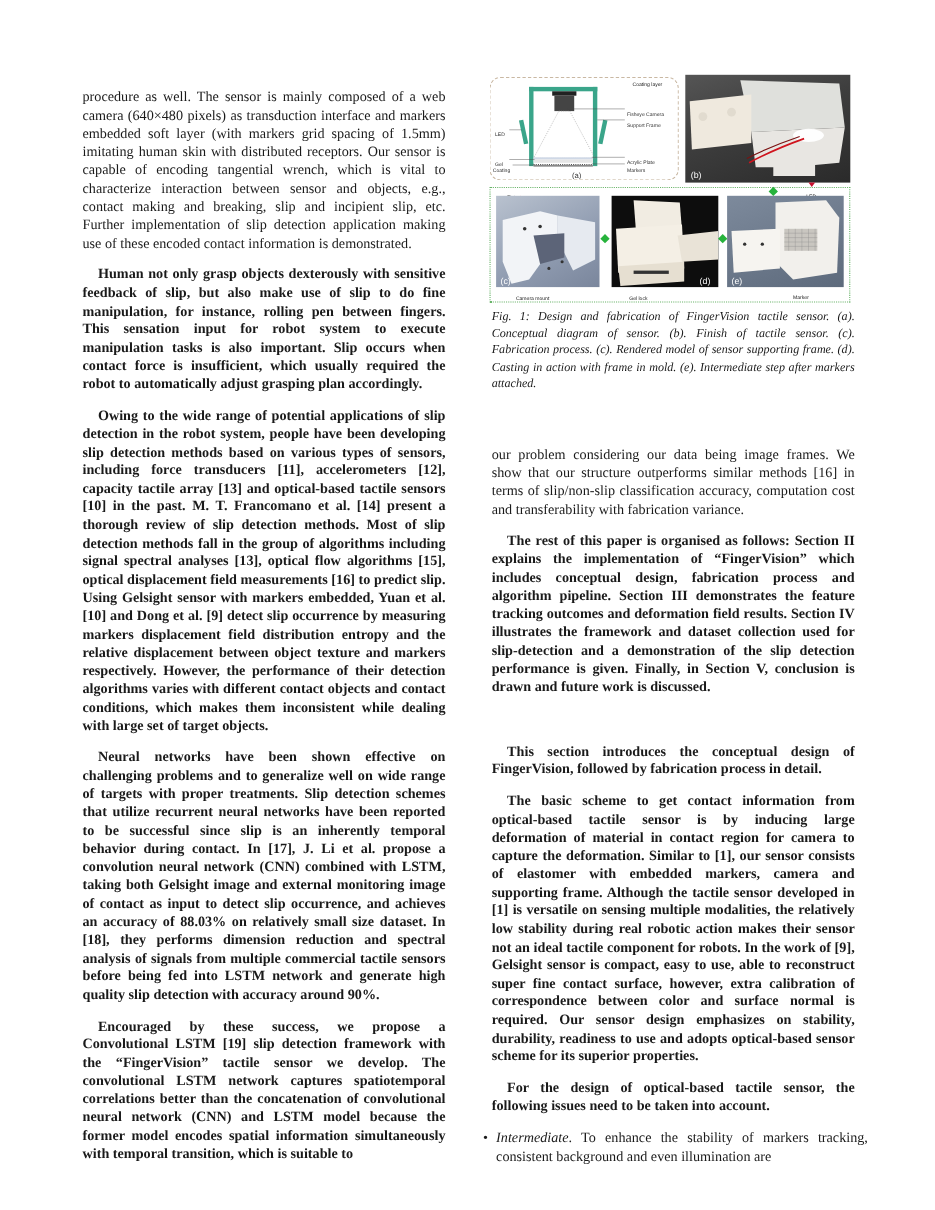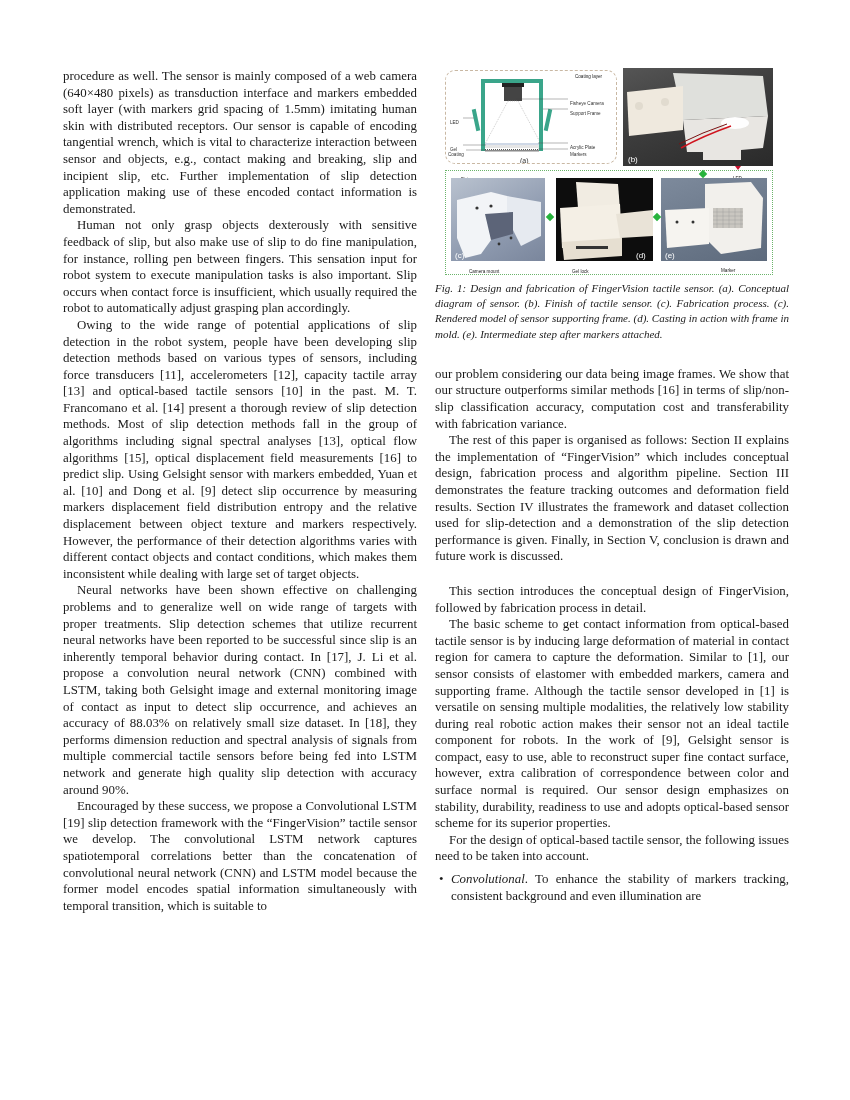--- a/index.html
+++ b/index.html
@@ -1,22 +1,22 @@
 <!DOCTYPE html>
 <html><head>
 <meta charset="utf-8">
 <style>
   html, body { margin: 0; padding: 0; background: #ffffff; }
   body { width: 850px; height: 1100px; position: relative; overflow: hidden;
          font-family: "Liberation Serif", "DejaVu Serif", serif; color: #1a1a1a; }
   .col { position: absolute; top: 68px; width: 354px; font-size: 12.9px; line-height: 16.6px; }
   .col-left { left: 63px; }
   .col-right { left: 435px; }
-  p { margin: 0; text-align: justify; hyphens: none; }
-  p.indent { text-indent: 14px; }
+  p { margin: 12px; text-align: justify; hyphens: none; }
+  p.indent { text-indent: 14px; font-weight: bold; }
   .subsec { font-style: italic; margin: 10px 0 8px 0; }
   .sechead { text-align: center; margin: 0 0 9px 0; font-variant: small-caps; letter-spacing: 0.2px; }
   .caption { font-size: 11px; line-height: 15.2px; text-align: justify; margin-top: 8px; font-style: italic; }
   ul.bullets { margin: 6px 0 0 0; padding: 0 0 0 16px; list-style: none; }
   ul.bullets li { position: relative; text-align: justify; }
   ul.bullets li::before { content: "\2022"; position: absolute; left: -12px; top: 0; }
   .it { font-style: italic; }
 
   
   .figure { position: relative; width: 330px; height: 205px; margin-left: 8px; }
@@ -157,15 +157,15 @@
   <p class="caption">Fig. 1: Design and fabrication of FingerVision tactile sensor. (a). Conceptual diagram of sensor. (b). Finish of tactile sensor. (c). Fabrication process. (c). Rendered model of sensor supporting frame. (d). Casting in action with frame in mold. (e). Intermediate step after markers attached.</p>
 
   <div style="height:24px"></div>
   <p>our problem considering our data being image frames. We show that our structure outperforms similar methods [16] in terms of slip/non-slip classification accuracy, computation cost and transferability with fabrication variance.</p>
   <p class="indent">The rest of this paper is organised as follows: Section II explains the implementation of “FingerVision” which includes conceptual design, fabrication process and algorithm pipeline. Section III demonstrates the feature tracking outcomes and deformation field results. Section IV illustrates the framework and dataset collection used for slip-detection and a demonstration of the slip detection performance is given. Finally, in Section V, conclusion is drawn and future work is discussed.</p>
   <div style="height:18px"></div>
   <p class="indent">This section introduces the conceptual design of FingerVision, followed by fabrication process in detail.</p>
   <p class="indent">The basic scheme to get contact information from optical-based tactile sensor is by inducing large deformation of material in contact region for camera to capture the deformation. Similar to [1], our sensor consists of elastomer with embedded markers, camera and supporting frame. Although the tactile sensor developed in [1] is versatile on sensing multiple modalities, the relatively low stability during real robotic action makes their sensor not an ideal tactile component for robots. In the work of [9], Gelsight sensor is compact, easy to use, able to reconstruct super fine contact surface, however, extra calibration of correspondence between color and surface normal is required. Our sensor design emphasizes on stability, durability, readiness to use and adopts optical-based sensor scheme for its superior properties.</p>
   <p class="indent">For the design of optical-based tactile sensor, the following issues need to be taken into account.</p>
   <ul class="bullets">
-    <li><span class="it">Convolutional</span><span>. To enhance the stability of markers tracking, consistent background and even illumination are</span></li>
+    <li><span class="it">Intermediate</span><span>. To enhance the stability of markers tracking, consistent background and even illumination are</span></li>
   </ul>
 </div>
 
 </body></html>

